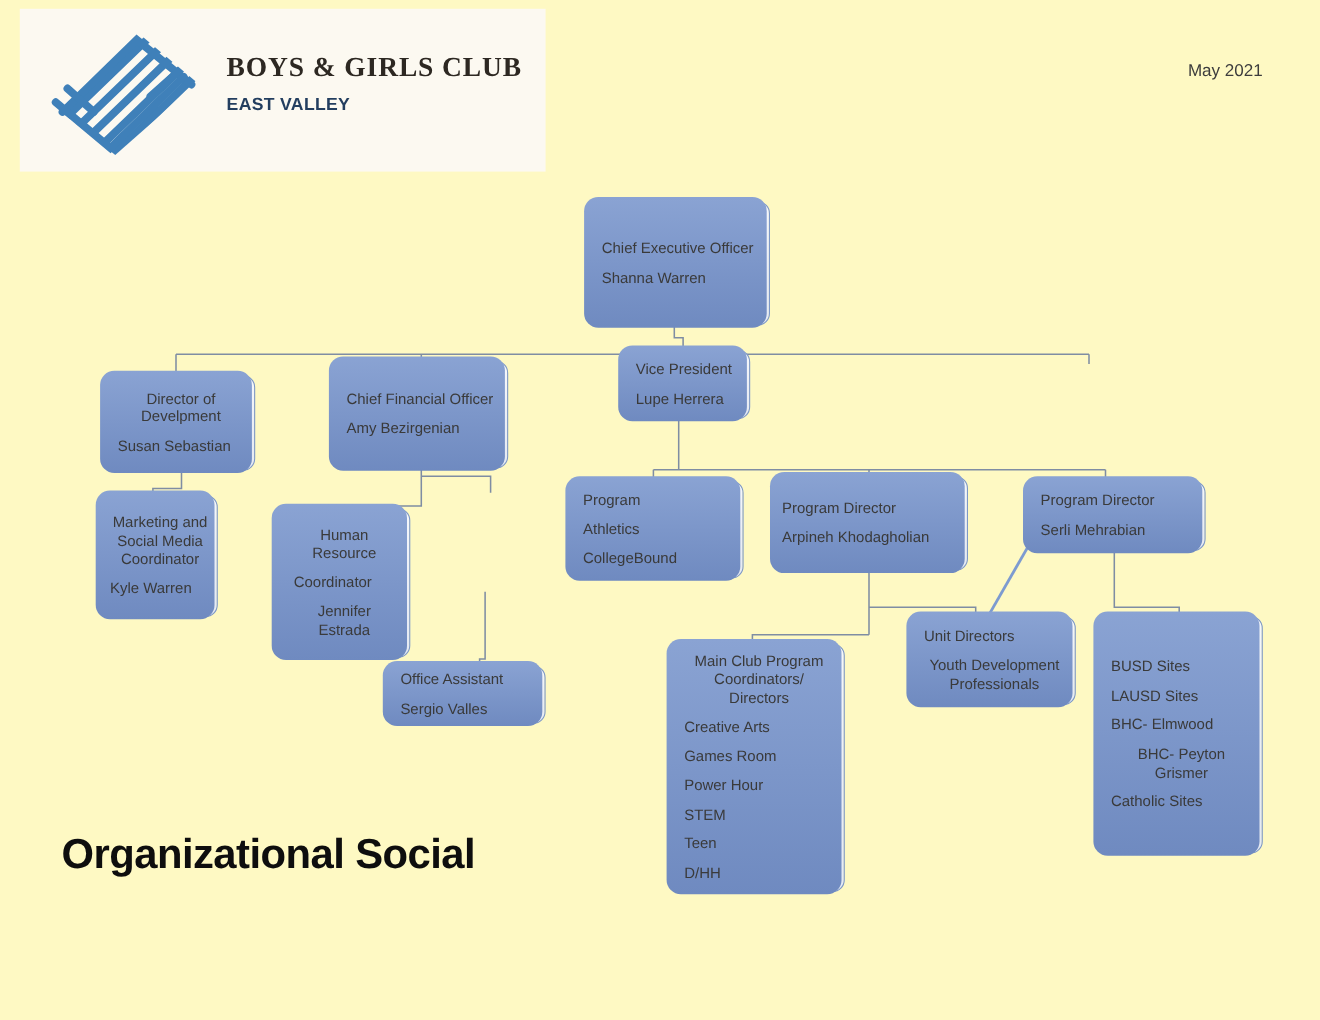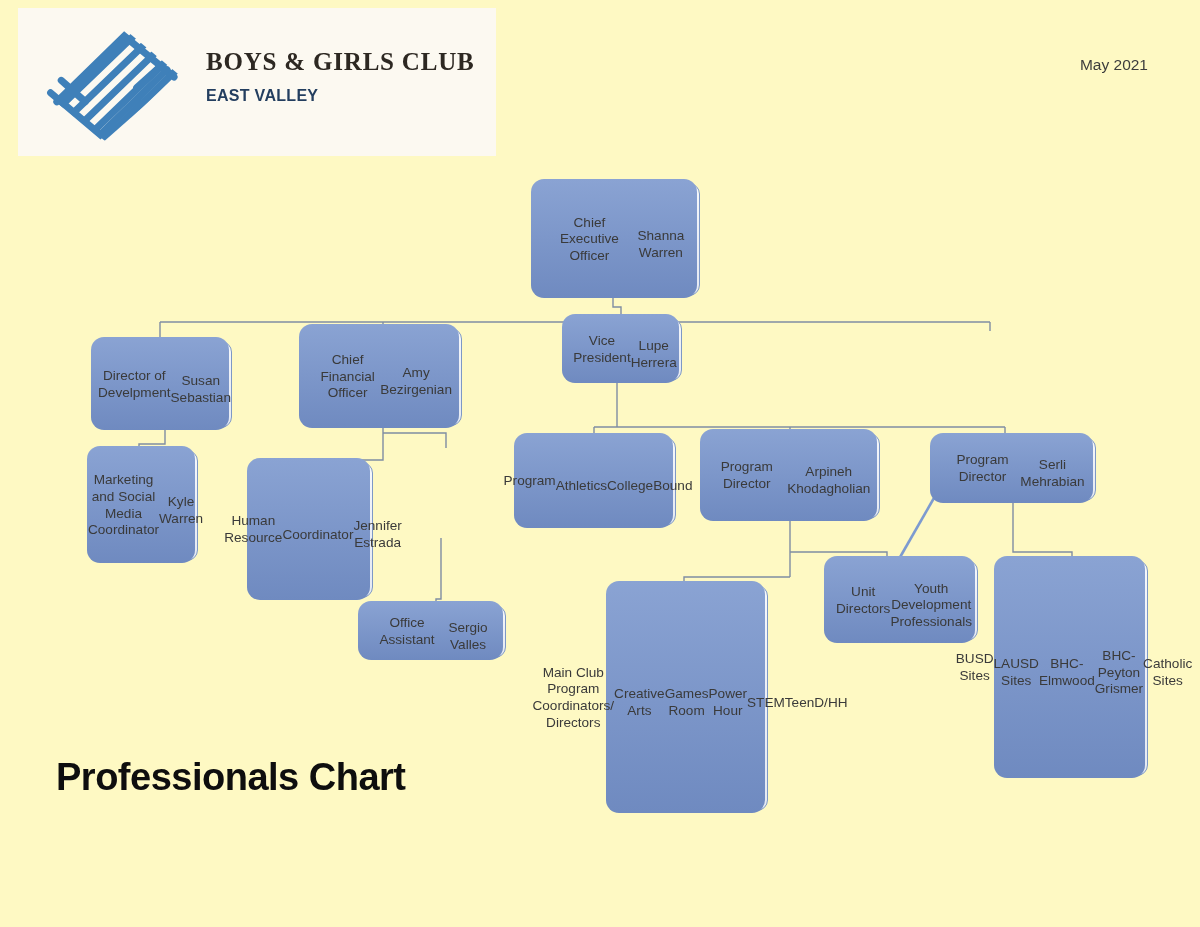--- a/index.html
+++ b/index.html
@@ -32,21 +32,21 @@
   }
 
   
   .wires { position:absolute; left:0; top:0; z-index:0; }
 
   
   .node {
     position:absolute; z-index:1; box-sizing:border-box;
     border:1.5px solid #7d98c6; border-radius:11px;
     background:linear-gradient(180deg,#f6f8fb 0%, #ebeef5 55%, #e5eaf3 100%);
-    display:flex; flex-direction:row; justify-content:center; align-items:center;
+    display:flex; flex-direction:column; justify-content:center; align-items:flex-start;
     text-align:center; padding:5px 9px;
     font-size:13.6px; line-height:1.22; color:#3a3a3a;
   }
   .node::before {
     content:""; position:absolute; z-index:-1;
     top:-5px; left:-7px; right:2px; bottom:-3px;
     border-radius:13px;
     background:linear-gradient(180deg,#8aa3d3 0%, #6f8ac0 100%);
   }
   .node .line + .line { margin-top:10px; }
@@ -80,21 +80,21 @@
     </svg>
     <div class="logo-text">
       <div class="logo-title">BOYS &amp; GIRLS CLUB</div>
       <div class="logo-sub">
         <div>EAST VALLEY</div>
       </div>
     </div>
   </div>
 
   <div class="doc-date">May 2021</div>
-  <div class="page-title">Professionals Chart</div>
+  <div class="page-title">Organizational Social</div>
 
   <svg class="wires" width="1200" height="927" viewBox="0 0 1200 927">
     <g fill="none" stroke="#7f8da3" stroke-width="1.4">
 
       <path d="M613,296 L613,307 L621,307 L621,318"></path>
 
       <path d="M160,322 L572,322"></path>
       <path d="M678,322 L990,322"></path>
       <path d="M160,322 L160,341"></path>
       <path d="M383,322 L383,328"></path>
@@ -165,21 +165,21 @@
   <div class="node" style="left:706px;top:433px;width:174px;height:86px;padding:4px 4px">
     <div class="line">Program Director</div>
     <div class="line">Arpineh Khodagholian</div>
   </div>
 
   <div class="node" style="left:936px;top:437px;width:160px;height:64px">
     <div class="line">Program Director</div>
     <div class="line">Serli Mehrabian</div>
   </div>
 
-  <div class="node" style="left:364px;top:605px;width:142px;height:53px">
+  <div class="node" style="left:354px;top:605px;width:142px;height:53px">
     <div class="line">Office Assistant</div>
     <div class="line">Sergio Valles</div>
   </div>
 
   <div class="node" style="left:612px;top:585px;width:156px;height:226px">
     <div class="line">Main Club Program Coordinators/ Directors</div>
     <div class="line">Creative Arts</div>
     <div class="line">Games Room</div>
     <div class="line">Power Hour</div>
     <div class="line">STEM</div>

